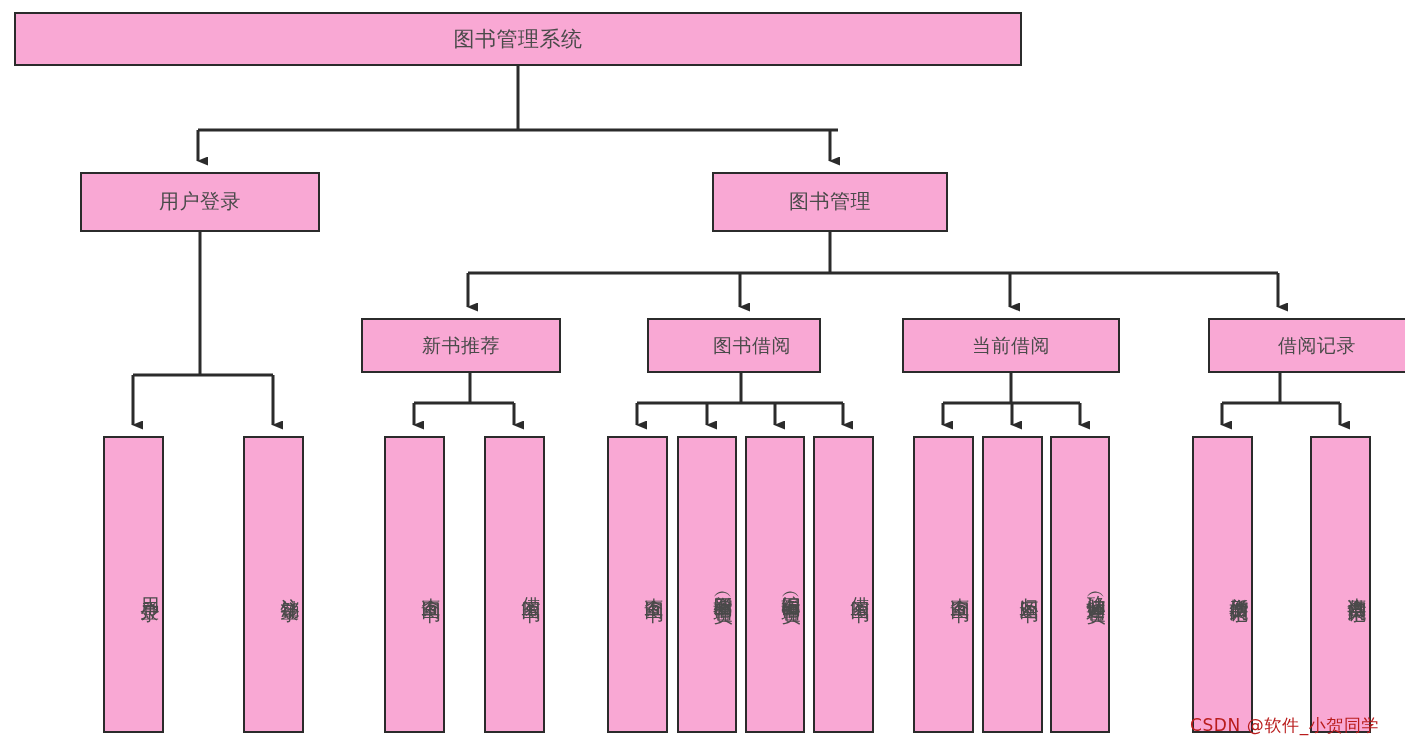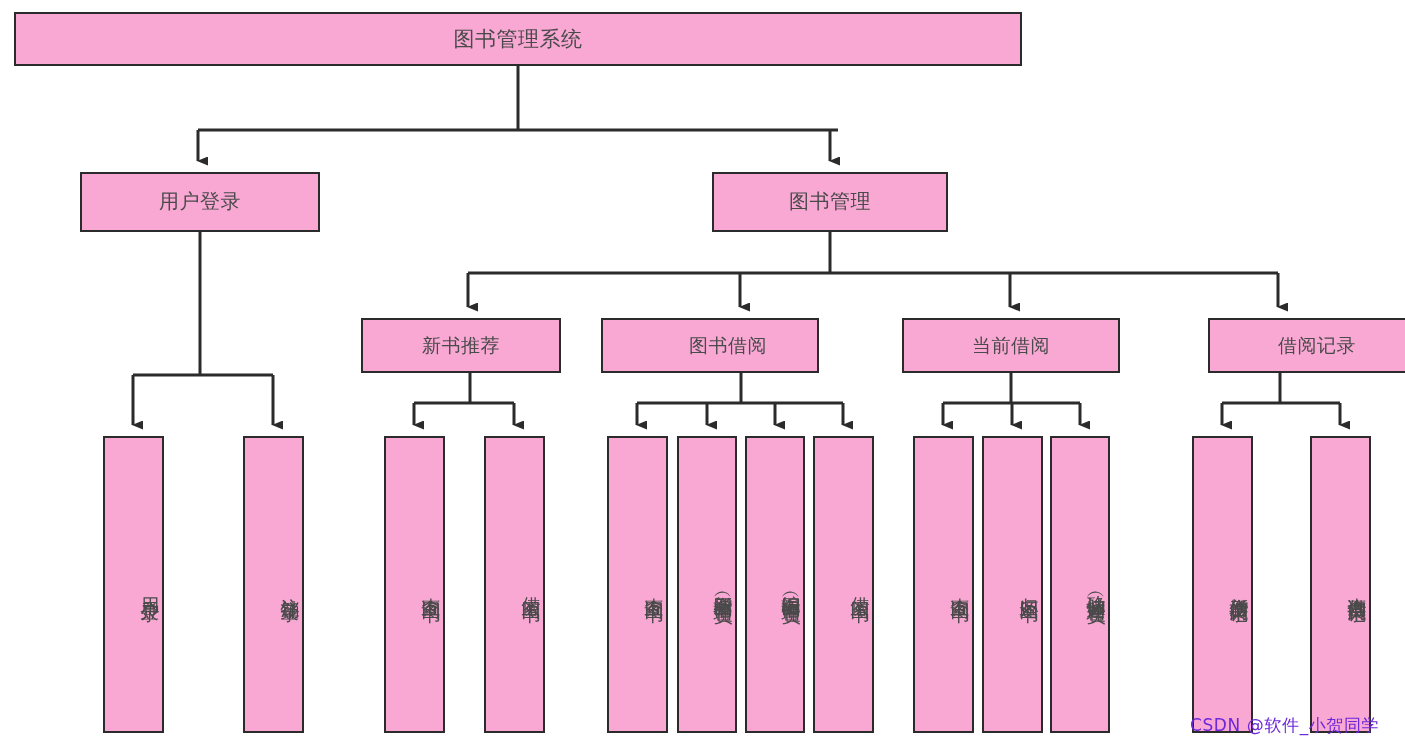--- a/index.html
+++ b/index.html
@@ -55,21 +55,21 @@
     align-items: flex-start;
     justify-content: center;
     padding-top: 4px;
     letter-spacing: 2.5px;
   }
   .node.leaf.tall-text {
     letter-spacing: 1.5px;
   }
   .watermark {
     position: absolute;
-    color: #6d28d9;
+    color: #b91c1c;
     font-size: 17px;
     letter-spacing: 0.6px;
     white-space: nowrap;
     font-family: "DejaVu Sans", "Liberation Sans", sans-serif;
   }
 </style>
 </head>
 <body>
 
 <div id="diagram-root">
@@ -123,21 +123,21 @@
       <path d="M 1340,403 L 1340,425" marker-end="url(#arrowhead)"></path>
     </g>
   </svg>
 
   <div class="node root" style="left:14px; top:12px; width:1008px; height:54px;">图书管理系统</div>
 
   <div class="node level2" style="left:80px; top:172px; width:240px; height:60px;">用户登录</div>
   <div class="node level2" style="left:712px; top:172px; width:236px; height:60px;">图书管理</div>
 
   <div class="node level3" style="left:361px; top:318px; width:200px; height:55px;">新书推荐</div>
-  <div class="node level3" style="left:601px; top:318px; width:218px; height:55px;padding-left:36px;">图书借阅</div>
+  <div class="node level3" style="left:647px; top:318px; width:174px; height:55px;padding-left:36px;">图书借阅</div>
   <div class="node level3" style="left:902px; top:318px; width:218px; height:55px;text-align:center;">当前借阅</div>
   <div class="node level3" style="left:1171px; top:318px; width:218px; height:55px;margin-left:37px;">借阅记录</div>
 
   <div class="node leaf" style="left:103px; top:436px; width:61px; height:297px;">用户登录</div>
   <div class="node leaf" style="left:243px; top:436px; width:61px; height:297px;">注销登录</div>
 
   <div class="node leaf" style="left:384px; top:436px; width:61px; height:297px;">查询图书</div>
   <div class="node leaf" style="left:484px; top:436px; width:61px; height:297px;">借阅图书</div>
 
   <div class="node leaf" style="left:607px; top:436px; width:61px; height:297px;">查询图书</div>

